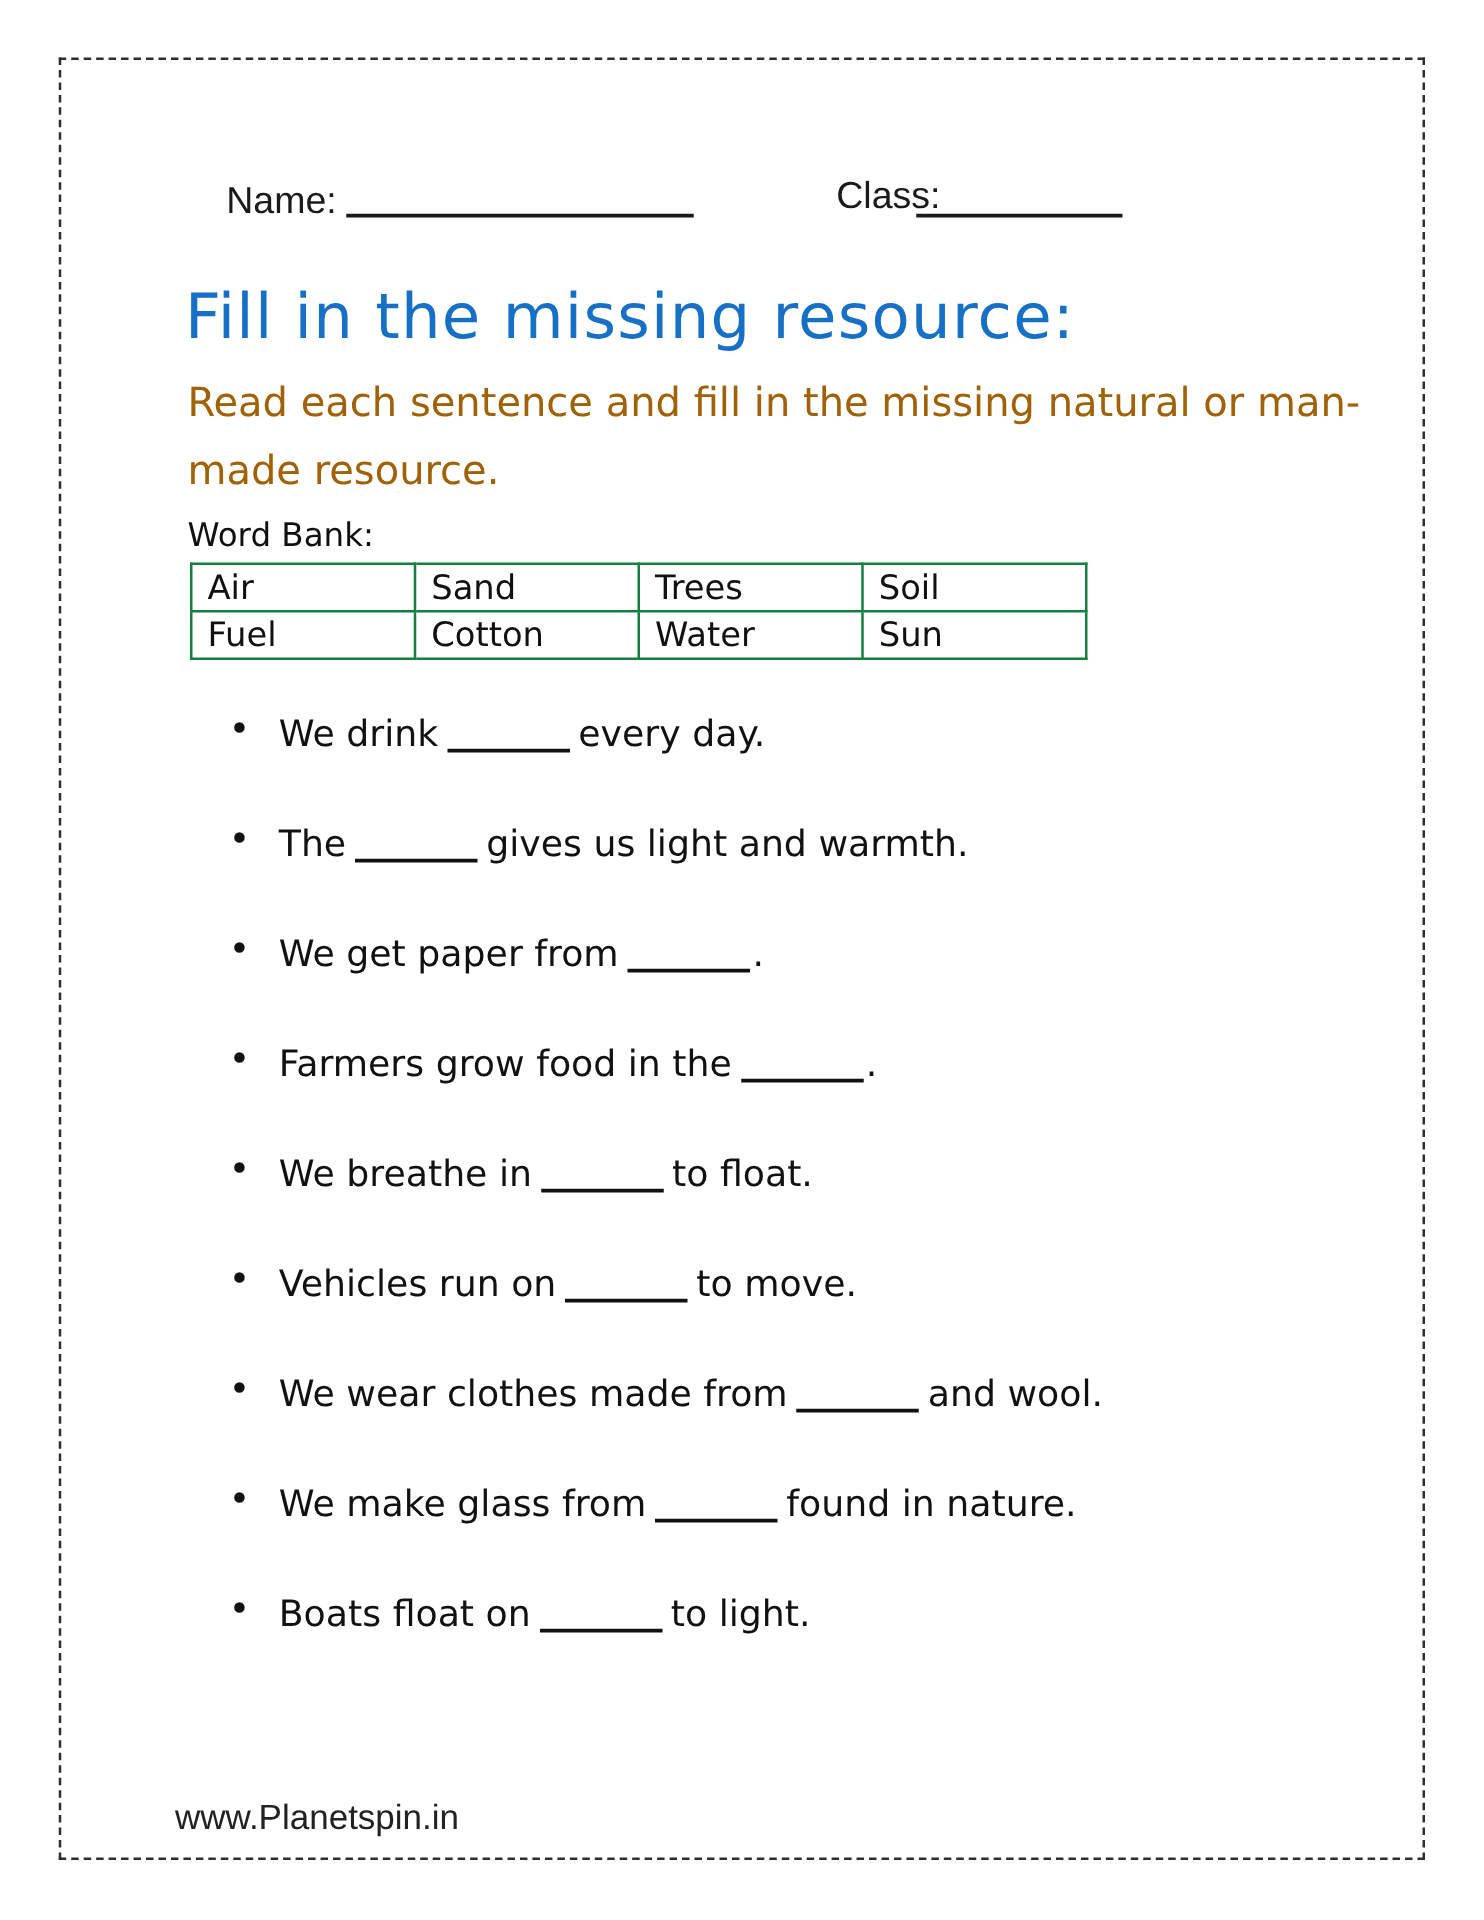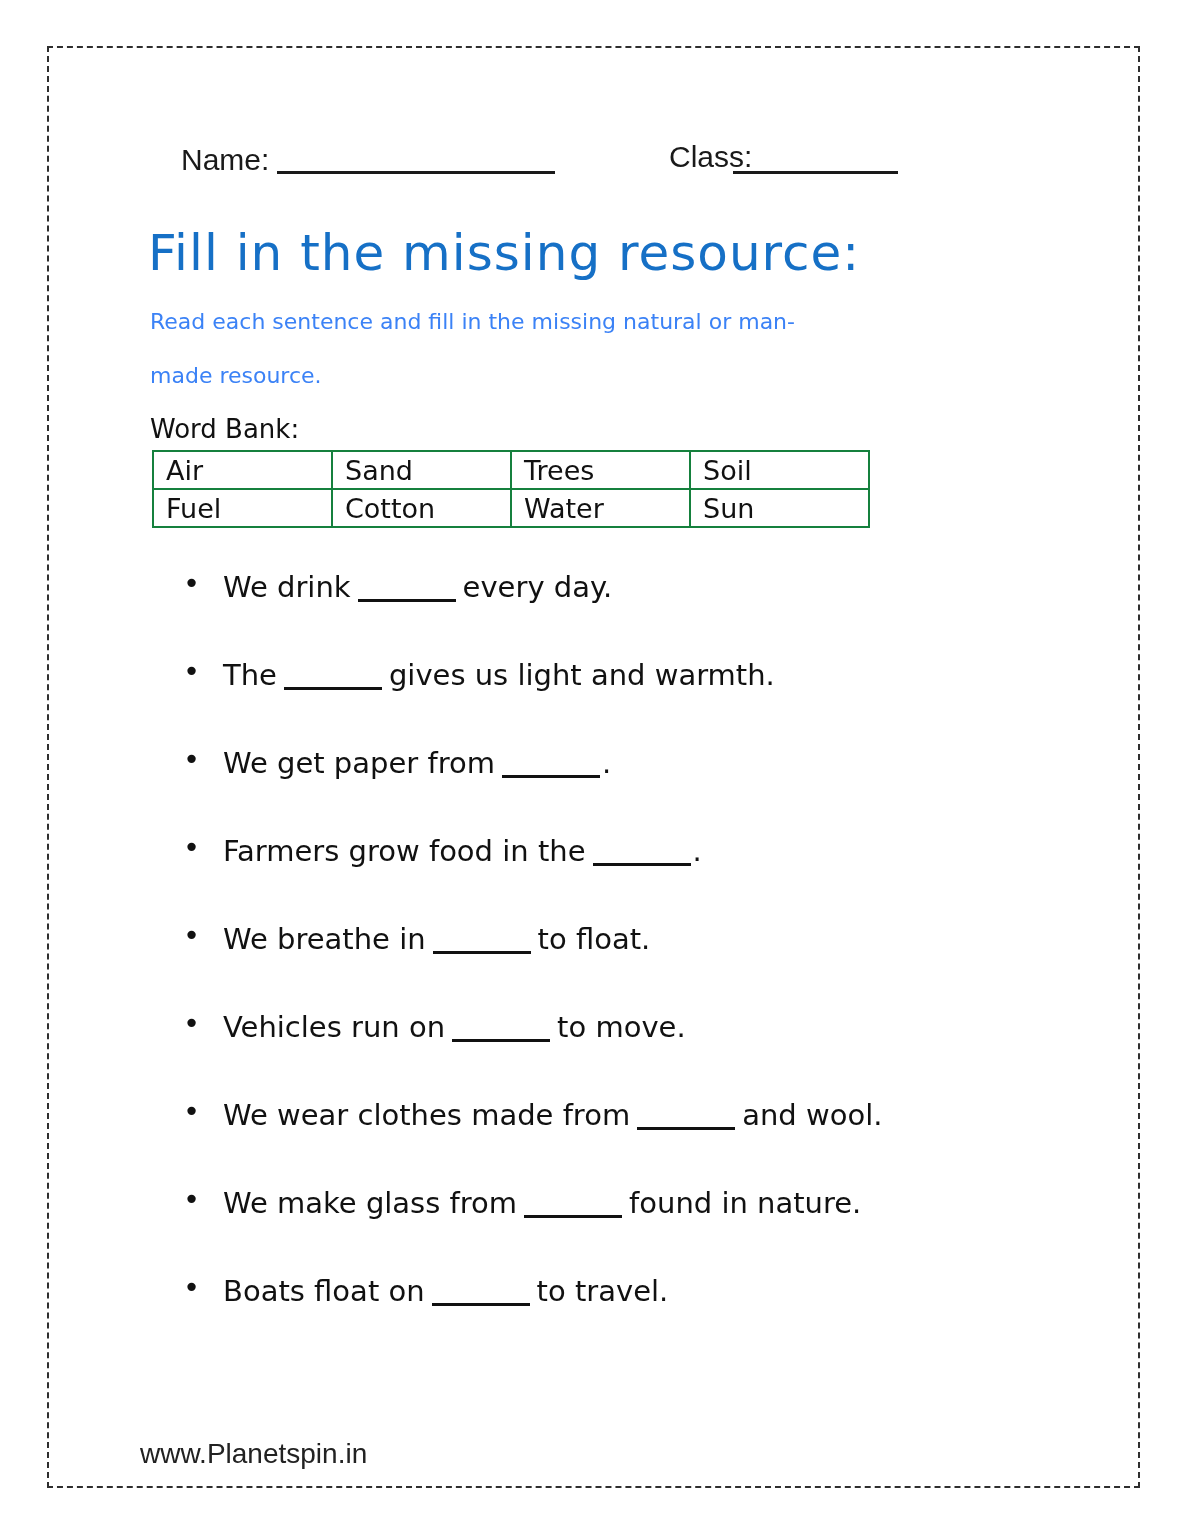--- a/index.html
+++ b/index.html
@@ -49,23 +49,23 @@
     left: 148px; top: 224px;
     font-size: 50px;
     font-weight: normal;
     letter-spacing: 1px;
     color: #1670c6;
   }
   
   .instruction {
     position: absolute;
     left: 150px; top: 295px;
-    font-size: 22px;
+    font-size: 32px;
     line-height: 54px;
-    color: #3b82f6;
+    color: #a16207;
   }
   
   .wordbank-label {
     position: absolute;
     left: 150px; top: 414px;
     font-size: 26px;
     color: #111;
   }
   table.wordbank {
     position: absolute;
@@ -176,18 +176,18 @@
     <li>
       <span class="bullet">•</span><span>Vehicles run on</span><span class="blank"></span><span>to move.</span>
     </li>
     <li>
       <span class="bullet">•</span><span>We wear clothes made from</span><span class="blank"></span><span>and wool.</span>
     </li>
     <li>
       <span class="bullet">•</span><span>We make glass from</span><span class="blank"></span><span>found in nature.</span>
     </li>
     <li>
-      <span class="bullet">•</span><span>Boats float on</span><span class="blank"></span><span>to travel.</span>
+      <span class="bullet">•</span><span>Boats float on</span><span class="blank"></span><span>to light.</span>
     </li>
   </ul>
 
   <div class="footer">www.Planetspin.in</div>
 </div>
 
 </body></html>

